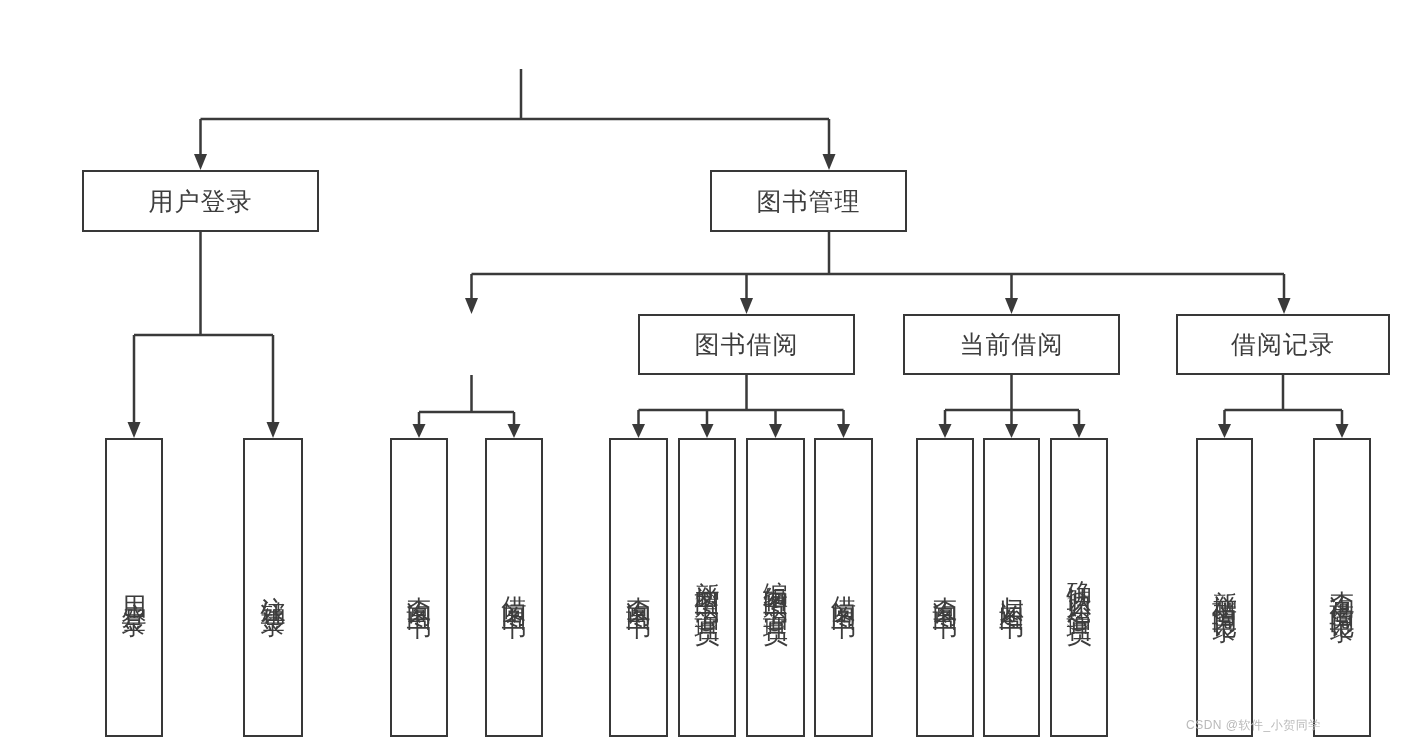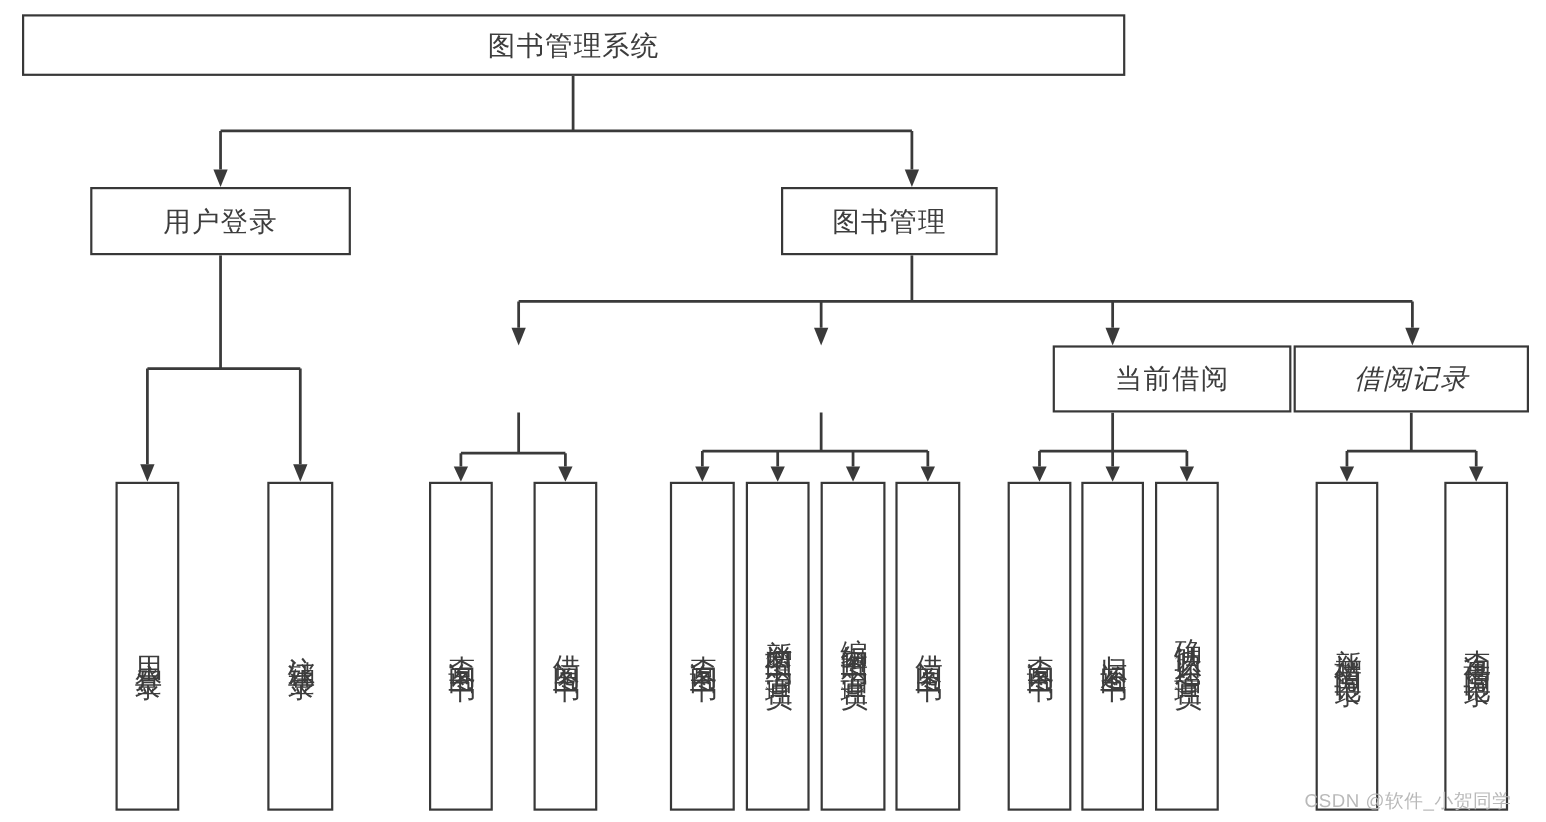--- a/index.html
+++ b/index.html
@@ -15,21 +15,21 @@
   }
   .h-label { font-size:25px; letter-spacing:1px; white-space:nowrap; }
   .v-label {
     writing-mode:vertical-lr; text-orientation:mixed;
     font-size:25px; line-height:1; letter-spacing:6px; white-space:nowrap;
   }
   .leaf { top:438px; height:299px; }
   .l3 { top:314px; height:61px; width:217px; }
   #watermark {
     position:absolute; left:1186px; top:717px; z-index:3;
-    font-size:17px; color:#b9b9b9; letter-spacing:0.5px; white-space:nowrap;
+    font-size:12px; color:#b9b9b9; letter-spacing:0.5px; white-space:nowrap;
   }
   .stroke { fill:none; stroke:#3a3a3a; stroke-width:2.5; }
   .arrow { fill:#3a3a3a; stroke:none; }
 </style>
 </head>
 <body>
 
 <div id="stage">
 
   <svg id="connectors" viewBox="0 0 1405 747" xmlns="http://www.w3.org/2000/svg">
@@ -75,35 +75,35 @@
       <polygon class="arrow" points="1072.5,424 1085.5,424 1079,438"></polygon>
     </g>
 
     <g>
       <path class="stroke" d="M1283,375 V410 M1224.5,410 H1342 M1224.5,410 V424 M1342,410 V424"></path>
       <polygon class="arrow" points="1218,424 1231,424 1224.5,438"></polygon>
       <polygon class="arrow" points="1335.5,424 1348.5,424 1342,438"></polygon>
     </g>
   </svg>
 
-  <div class="box" style="left:20px; top:13px; width:1003px; height:56px;">
-    <span class="h-label">图书管理系统</span>
-  </div>
 
   <div class="box" style="left:82px; top:170px; width:237px; height:62px;">
     <span class="h-label">用户登录</span>
   </div>
   <div class="box" style="left:710px; top:170px; width:197px; height:62px;">
     <span class="h-label">图书管理</span>
   </div>
 
-  <div class="box l3" style="left:957px;">
+  <div class="box l3" style="left:638px;">
+    <span class="h-label">图书借阅</span>
+  </div>
+  <div class="box l3" style="left:903px;">
     <span class="h-label">当前借阅</span>
   </div>
-  <div class="box l3" style="left:1176px; width:214px;font-style:italic;">
+  <div class="box l3" style="left:1176px; width:214px;">
     <span class="h-label">借阅记录</span>
   </div>
 
   <div class="box leaf" style="left:105px; width:58px;">
     <span class="v-label">用户登录</span>
   </div>
   <div class="box leaf" style="left:243px; width:60px;">
     <span class="v-label">注销登录</span>
   </div>
   <div class="box leaf" style="left:390px; width:58px;">

